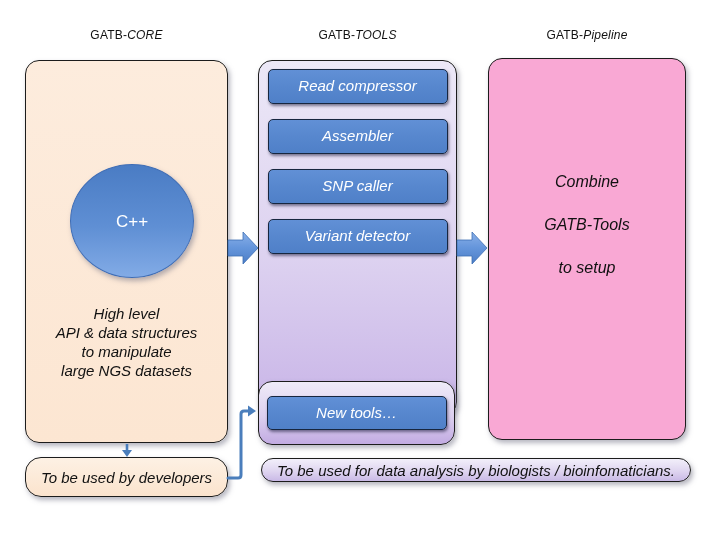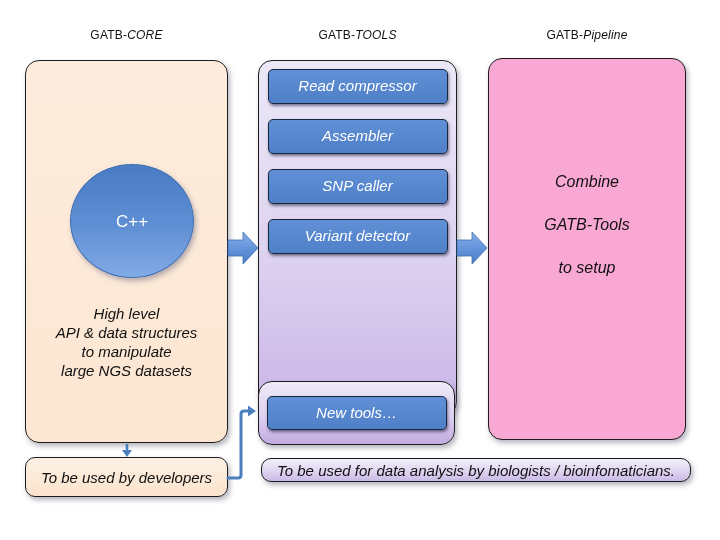--- a/index.html
+++ b/index.html
@@ -53,21 +53,21 @@
     position:absolute;left:0;top:227px;width:100%;text-align:center;
     font-style:italic;font-size:15px;line-height:19px;color:#111;margin-top:16px;
   }
   
   .pipe-lines{
     position:absolute;left:0;top:101px;width:100%;text-align:center;
     font-style:italic;font-size:16px;line-height:43px;color:#111;
   }
   
   .footer{
-    position:absolute;border:1.4px solid #1c1c1c;border-radius:10px;
+    position:absolute;border:1.4px solid #1c1c1c;border-radius:16px;
     box-shadow:2px 3px 5px rgba(110,110,130,.5);box-sizing:border-box;
     font-style:italic;font-size:15px;color:#111;
     display:flex;align-items:center;justify-content:center;
   }
   .footer-core{left:25px;top:457px;width:203px;height:40px;
     background:linear-gradient(180deg,#fdf1e4 0%,#fbe3cd 100%);}
   .footer-tools{left:261px;top:458px;width:430px;height:24px;
     background:linear-gradient(180deg,#f2effa 0%,#dfd5f0 55%,#c9b9e6 100%);}
   
   .overlay{position:absolute;left:0;top:0;width:720px;height:540px;pointer-events:none;}

